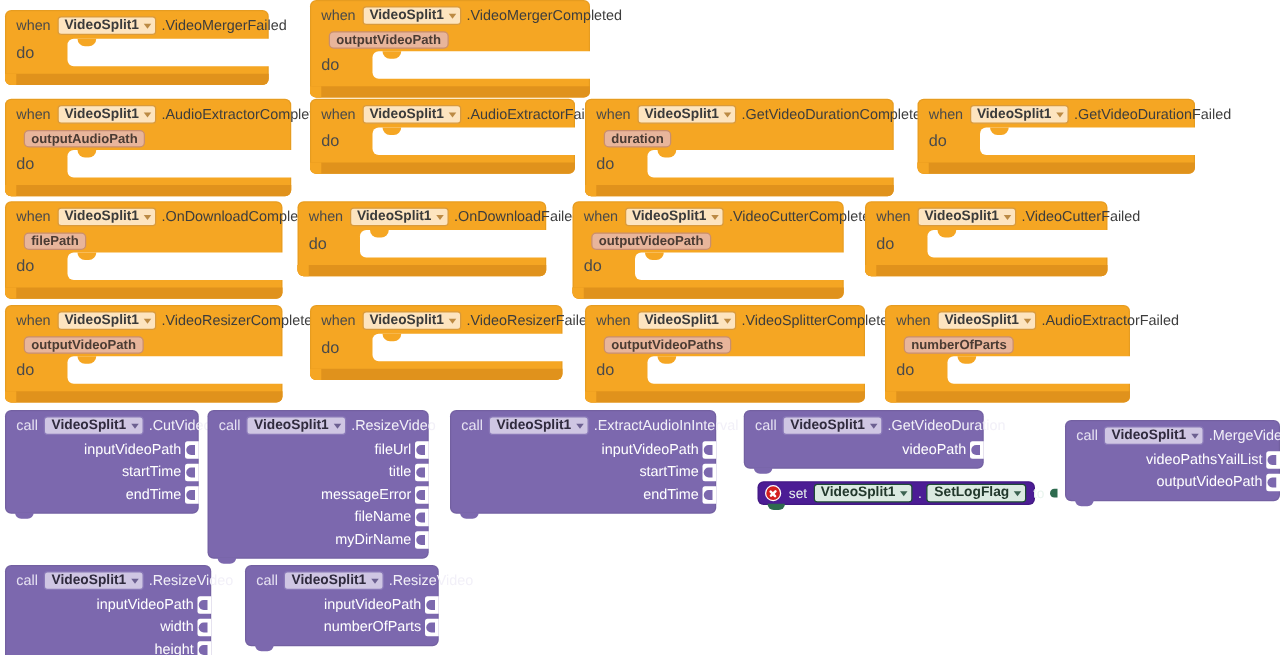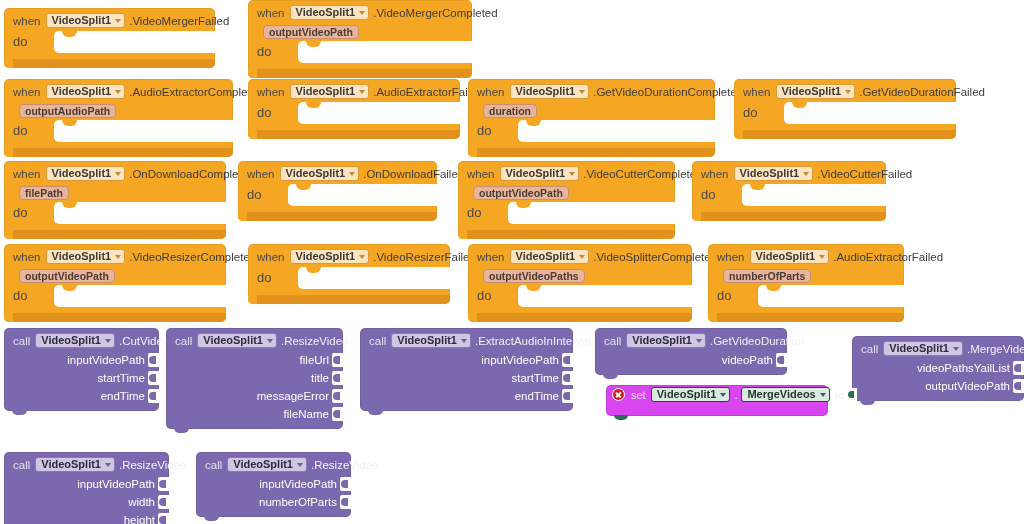--- a/index.html
+++ b/index.html
@@ -215,27 +215,27 @@
     width: 15px;
     height: 5px;
     background: #7c68ae;
     border-radius: 0 0 7px 7px;
   }
   .call .pad { height: 6px; }
 
   
   .setblk {
     position: absolute;
-    background: #d946ef;
+    background: #4c1d95;
     border-radius: 5px;
     box-shadow: inset 0 0 0 1px rgba(0,0,0,0.12);
     display: flex;
     align-items: center;
     height: 19px;
-    padding: 0 4px 12px 6px;
+    padding: 0 4px 0 6px;
     white-space: nowrap;
     font-size: 11px;
     color: #ffffff;
     text-align: right;
   }
   .setblk .err {
     width: 13px;
     height: 13px;
     border-radius: 50%;
     background: #d32020;
@@ -620,20 +620,24 @@
         <span class="sock"></span>
       </div>
       <div class="argrow">
         <span>messageError</span>
         <span class="sock"></span>
       </div>
       <div class="argrow">
         <span>fileName</span>
         <span class="sock"></span>
       </div>
+      <div class="argrow">
+        <span>myDirName</span>
+        <span class="sock"></span>
+      </div>
       <div class="pad"></div>
       <div class="nub"></div>
     </div>
     <div class="block call" style="left: 360px; top: 328px; width: 213px;">
       <div class="hdr">
         <span class="kw">call</span>
         <span class="fld">
           <span>VideoSplit1</span>
           <span class="caret"></span>
         </span>
@@ -734,20 +738,20 @@
     </div>
     <div class="setblk" style="left: 606px; top: 385px; width: 212px;">
       <span class="err"></span>
       <span class="kw">set</span>
       <span class="fld">
         <span>VideoSplit1</span>
         <span class="caret"></span>
       </span>
       <span class="dot">.</span>
       <span class="fld">
-        <span>MergeVideos</span>
+        <span>SetLogFlag</span>
         <span class="caret"></span>
       </span>
       <span class="to">to</span>
       <span class="sock"></span>
       <span class="nub"></span>
     </div>
   </div>
 
 </body></html>

